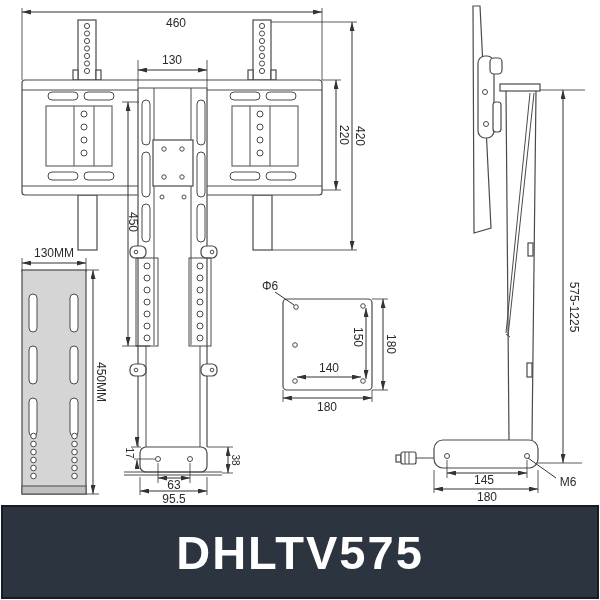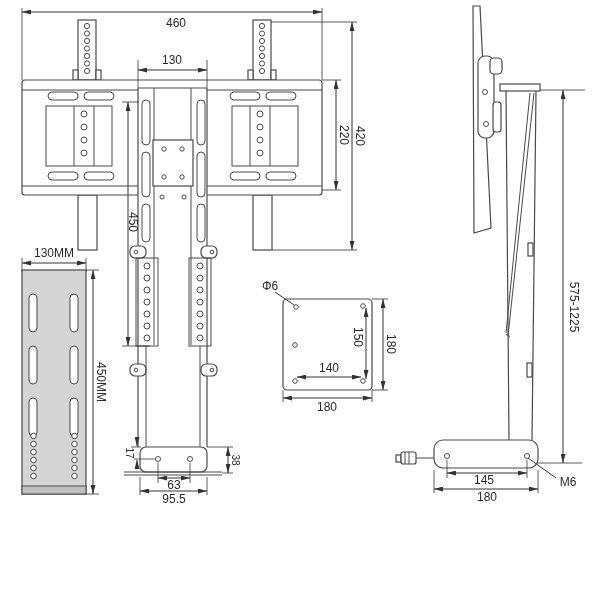--- a/index.html
+++ b/index.html
@@ -348,13 +348,16 @@
       <text x="487" y="501" text-anchor="middle">180</text>
     </g>
     <g>
       <line class="lead" x1="528" y1="458" x2="556" y2="478"></line>
       <text x="568" y="486" text-anchor="middle">M6</text>
     </g>
   </g>
 </svg>
 
 
+<div class="banner">
+  <span>DHLTV575</span>
 </div>
+</div>
 
 </body></html>

